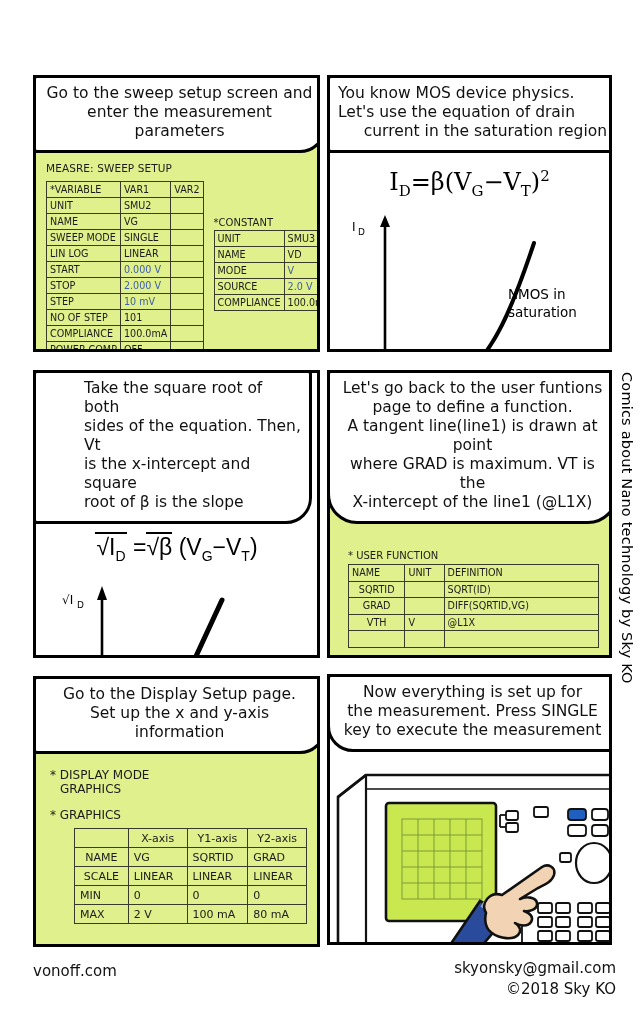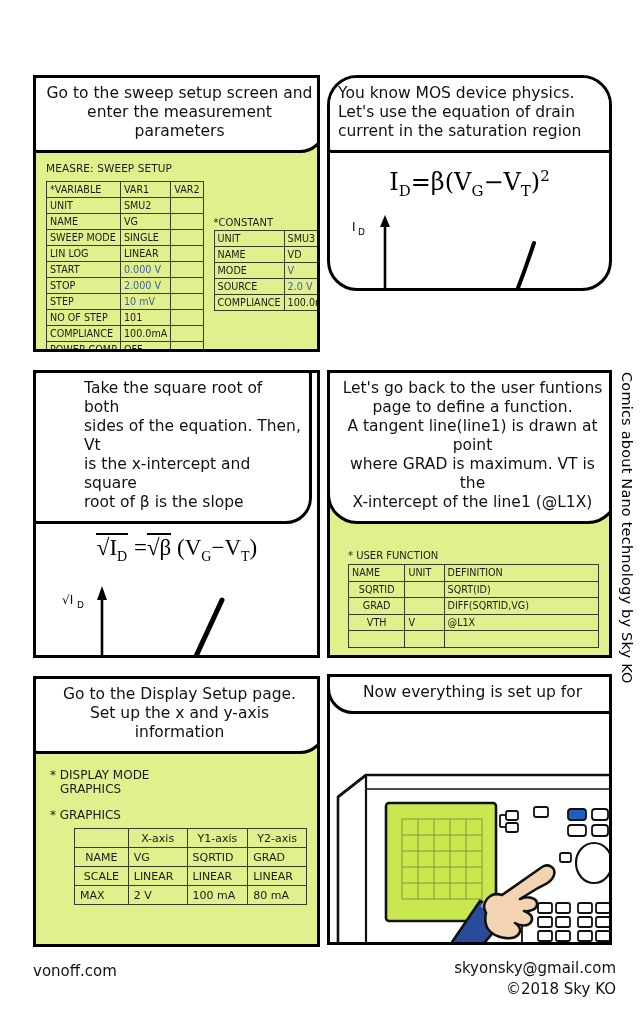--- a/index.html
+++ b/index.html
@@ -267,26 +267,26 @@
               <td class="c0">COMPLIANCE</td>
               <td class="c1">100.0mA</td>
             </tr>
           </tbody>
             </table>
         </div>
       </div>
     </div>
   </div>
 
-  <div class="panel" style="left:327px; top:75px; width:285px; height:216px;border-radius:30px;">
+  <div class="panel" style="left:327px; top:75px; width:285px; height:277px;">
 
     <div class="balloon flat-left flat-right" style="width:291px;">
       <p style="text-align:left">You know MOS device physics.</p>
       <p style="text-align:left">Let's use the equation of drain</p>
-      <p style="text-align:left">current in the saturation region</p>
+      <p style="text-align:right">current in the saturation region</p>
     </div>
 
     <div class="graphbox">
 
       <div class="eq" style="top:14px; font-size:24px;">
         <span style="font-family:'DejaVu Serif',serif;">I<sub style="font-size:15px">D</sub>=β(V<sub style="font-size:15px">G</sub>−V<sub style="font-size:15px">T</sub>)<sup style="font-size:15px">2</sup></span>
       </div>
 
       <svg width="285" height="200" viewBox="0 0 285 200" style="position:absolute; top:48px; left:0;">
 
@@ -314,21 +314,21 @@
 
     <div class="balloon flat-left" style="width:279px;padding-left:48px;">
       <p style="text-align:left">Take the square root of both</p>
       <p style="text-align:left">sides of the equation. Then, Vt</p>
       <p style="text-align:left">is the x-intercept and square</p>
       <p style="text-align:left">root of β is the slope</p>
     </div>
 
     <div class="graphbox">
       <div class="eq" style="top:10px; font-size:23px;">
-        <span style="font-family:Liberation Serif, serif;">
+        <span style="font-family:Liberation Sans, sans-serif;">
           <span style="border-top:2px solid #000; padding:0 1px;">√<span style="border-top:2px solid #000;">I<sub style="font-size:14px">D</sub></span></span>
           =<span style="border-top:2px solid #000;">√<span style="border-top:2px solid #000;">β</span></span>
           (V<sub style="font-size:14px">G</sub>−V<sub style="font-size:14px">T</sub>)
         </span>
       </div>
 
       <svg width="287" height="210" viewBox="0 0 287 210" style="position:absolute; top:46px; left:0;">
 
         <line x1="66" y1="188" x2="66" y2="26" stroke="#000" stroke-width="2.6"></line>
         <polygon points="66,16 61,30 71,30" fill="#000"></polygon>
@@ -423,34 +423,42 @@
           <td class="c2">SQRTID</td>
           <td class="c3">GRAD</td>
         </tr>
         <tr class="vrow">
           <td class="c0">SCALE</td>
           <td class="c1">LINEAR</td>
           <td class="c2">LINEAR</td>
           <td class="c3">LINEAR</td>
         </tr>
         <tr>
+          <td class="c0" style="text-align:left">MIN</td>
+          <td class="c1">0</td>
+          <td class="c2">0</td>
+          <td class="c3">0</td>
+        </tr>
+        <tr>
           <td class="c0" style="text-align:left">MAX</td>
           <td class="c1">2 V</td>
           <td class="c2">100 mA</td>
           <td class="c3">80 mA</td>
         </tr>
       </tbody>
         </table>
     </div>
   </div>
 
   <div class="panel" style="left:327px; top:674px; width:285px; height:271px;">
 
     <div class="balloon flat-right" style="width:291px;">
       <p>Now everything is set up for</p>
+      <p>the measurement. Press SINGLE</p>
+      <p>key to execute the measurement</p>
     </div>
 
     <svg width="285" height="185" viewBox="0 0 285 185" style="position:absolute; left:0; top:86px;">
 
       <g>
         <path d="M8,34 L8,185 L285,185 L285,12 L36,12 Z" fill="#ffffff" stroke="#111" stroke-width="2.6"></path>
         <path d="M8,34 L36,12" fill="none" stroke="#111" stroke-width="2.6"></path>
         <line x1="36" y1="12" x2="36" y2="185" stroke="#111" stroke-width="2.2"></line>
 
         <line x1="36" y1="26" x2="285" y2="26" stroke="#111" stroke-width="1.6"></line>

